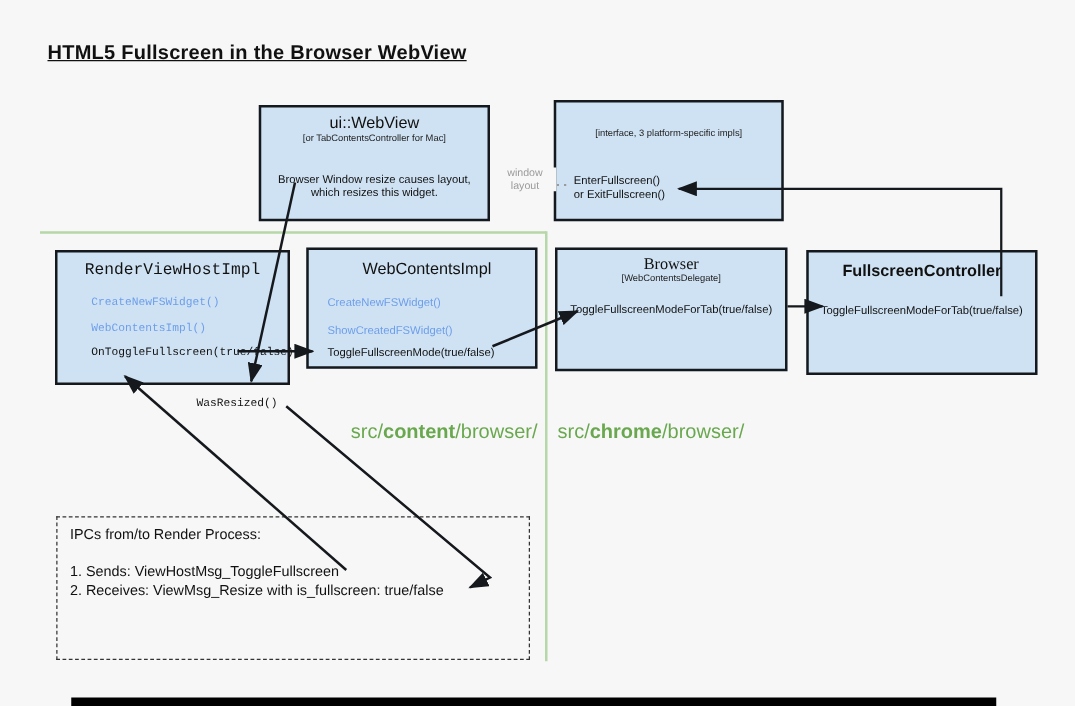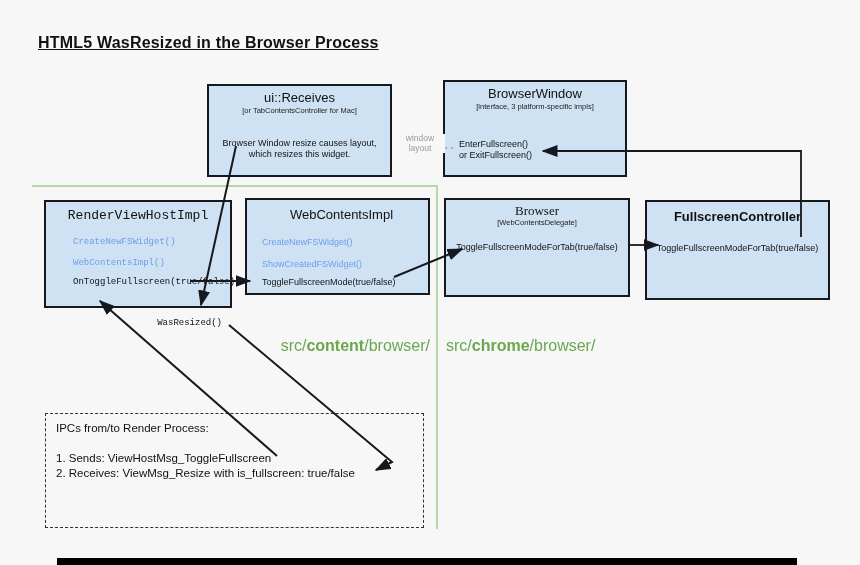--- a/index.html
+++ b/index.html
@@ -33,33 +33,32 @@
     font-size:8.5px;line-height:9.5px;color:#9a9a9a;background:#f7f7f7;z-index:6;}
 
   #arrows{position:absolute;left:0;top:0;z-index:5;pointer-events:none;}
   .bottom-bar{position:absolute;left:57px;top:558px;width:740px;height:7px;background:#000;}
 </style>
 </head>
 <body>
 
 <div id="stage">
 
-  <div class="page-title">HTML5 WasResized in the Browser Process</div>
+  <div class="page-title">HTML5 Fullscreen in the Browser WebView</div>
 
   <div class="green-line" style="left:32px;top:185px;width:405px;height:2px;"></div>
   <div class="green-line" style="left:436px;top:185px;width:2px;height:344px;"></div>
 
   <div class="box" style="left:207px;top:84px;width:185px;height:93px;">
-    <div class="box-title" style="top:4px;">ui::Receives</div>
+    <div class="box-title" style="top:4px;">ui::WebView</div>
     <div class="box-sub" style="top:20px;">[or TabContentsController for Mac]</div>
     <div class="body-text" style="top:52px;">Browser Window resize causes layout, which resizes this widget.</div>
   </div>
 
   <div class="box" style="left:443px;top:80px;width:184px;height:97px;">
-    <div class="box-title" style="top:4px;">BrowserWindow</div>
     <div class="box-sub" style="top:20px;">[interface, 3 platform-specific impls]</div>
     <div class="body-left" style="left:14px;top:57px;">
       <div>EnterFullscreen()</div>
       <div>or ExitFullscreen()</div>
     </div>
   </div>
 
   <div class="box" style="left:44px;top:200px;width:188px;height:108px;font-family:Liberation Mono, monospace;">
     <div class="box-title" style="top:6px;">RenderViewHostImpl</div>
     <div class="m blue" style="left:27px;top:35px;">CreateNewFSWidget()</div>

